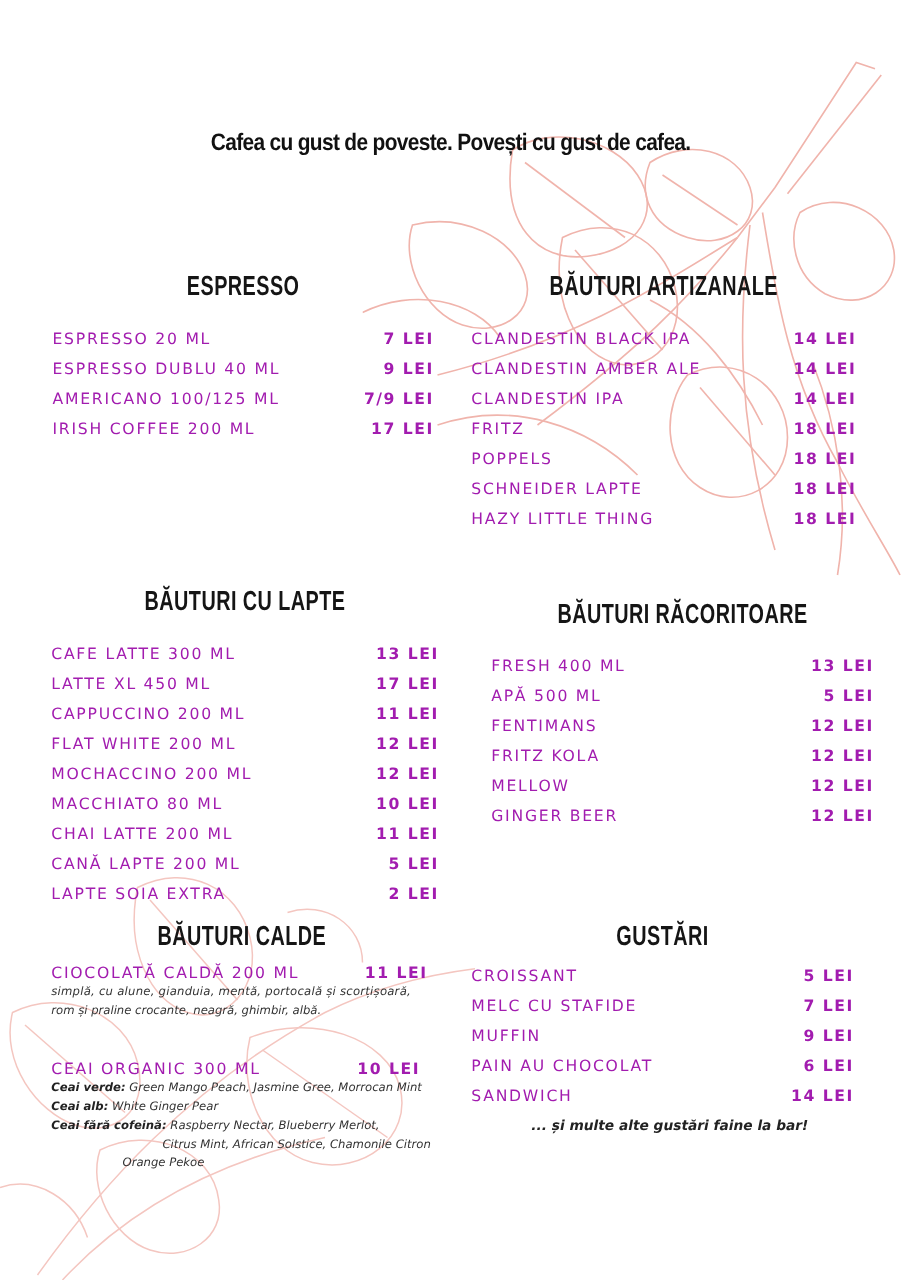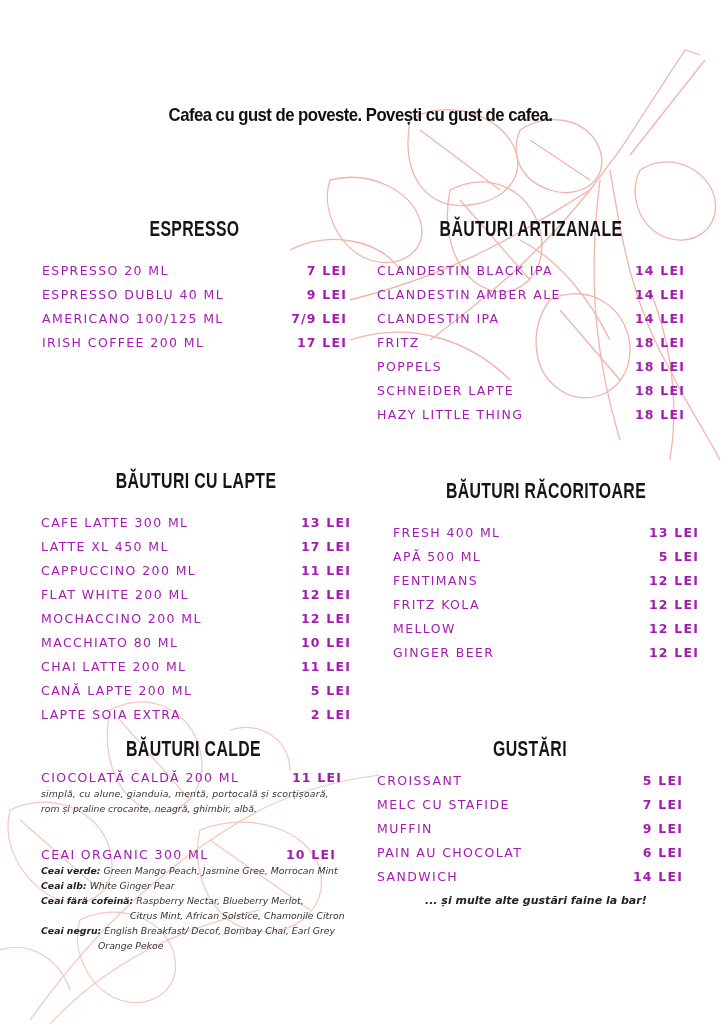--- a/index.html
+++ b/index.html
@@ -209,21 +209,20 @@
   <div class="desc">rom și praline crocante, neagră, ghimbir, albă.</div>
 
   <div class="row" style="height:18px; margin-top:29px;">
       <span class="name">CEAI ORGANIC 300 ML</span>
       <span class="price" style="margin-right:10px;">10 LEI</span>
     </div>
   <div class="desc"><b>Ceai verde:</b><span> Green Mango Peach, Jasmine Gree, Morrocan Mint</span></div>
   <div class="desc"><b>Ceai alb:</b><span> White Ginger Pear</span></div>
   <div class="desc"><b>Ceai fără cofeină:</b><span> Raspberry Nectar, Blueberry Merlot,</span></div>
   <div class="desc" style="padding-left:89px;">Citrus Mint, African Solstice, Chamonile Citron</div>
-  <div class="desc"><b>Ceai negru:</b><span> English Breakfast/ Decof, Bombay Chai, Earl Grey</span></div>
   <div class="desc" style="padding-left:57px;">Orange Pekoe</div>
 </div>
 
 <div class="section" style="left:377px; top:734px; width:306px;">
   <div class="sec-title" style="margin-bottom:4px;">GUSTĂRI</div>
   <div class="row">
       <span class="name">CROISSANT</span>
       <span class="price">5 LEI</span>
     </div>
   <div class="row">

